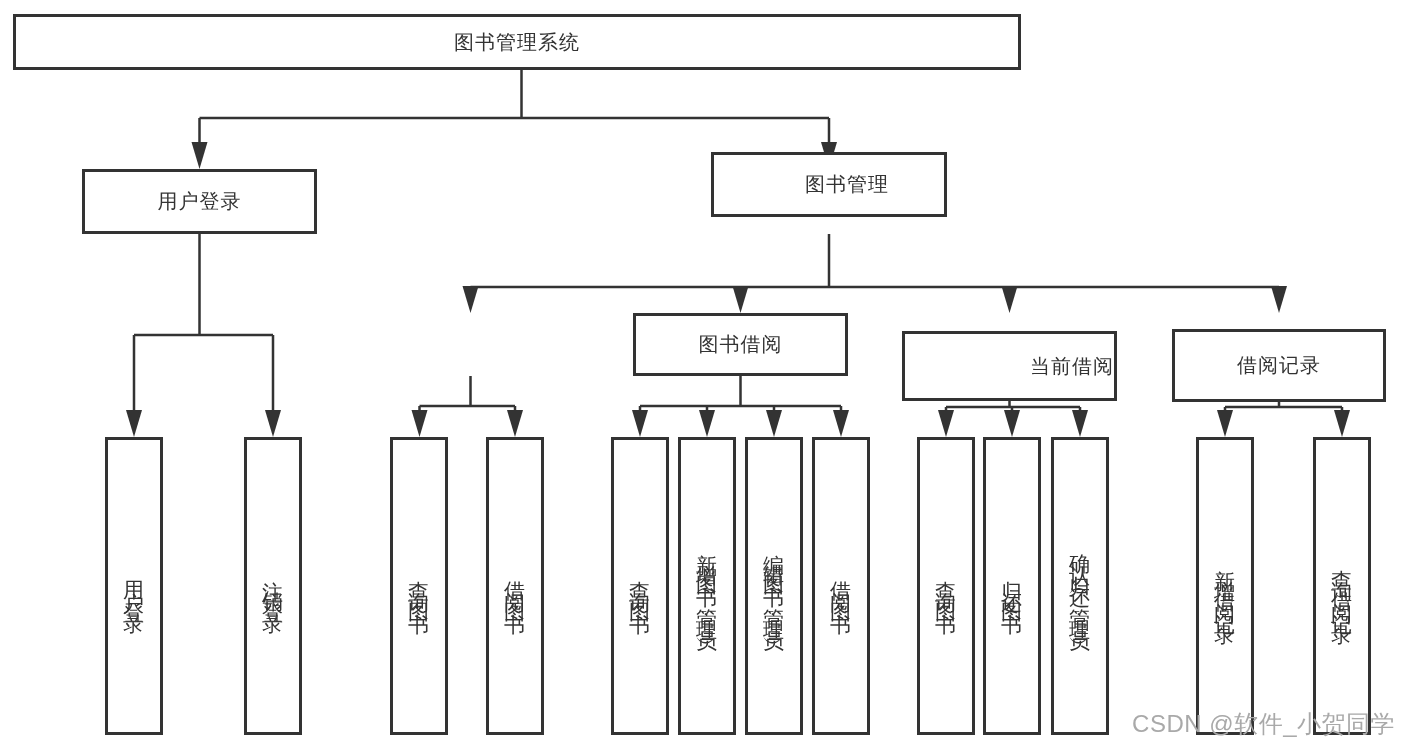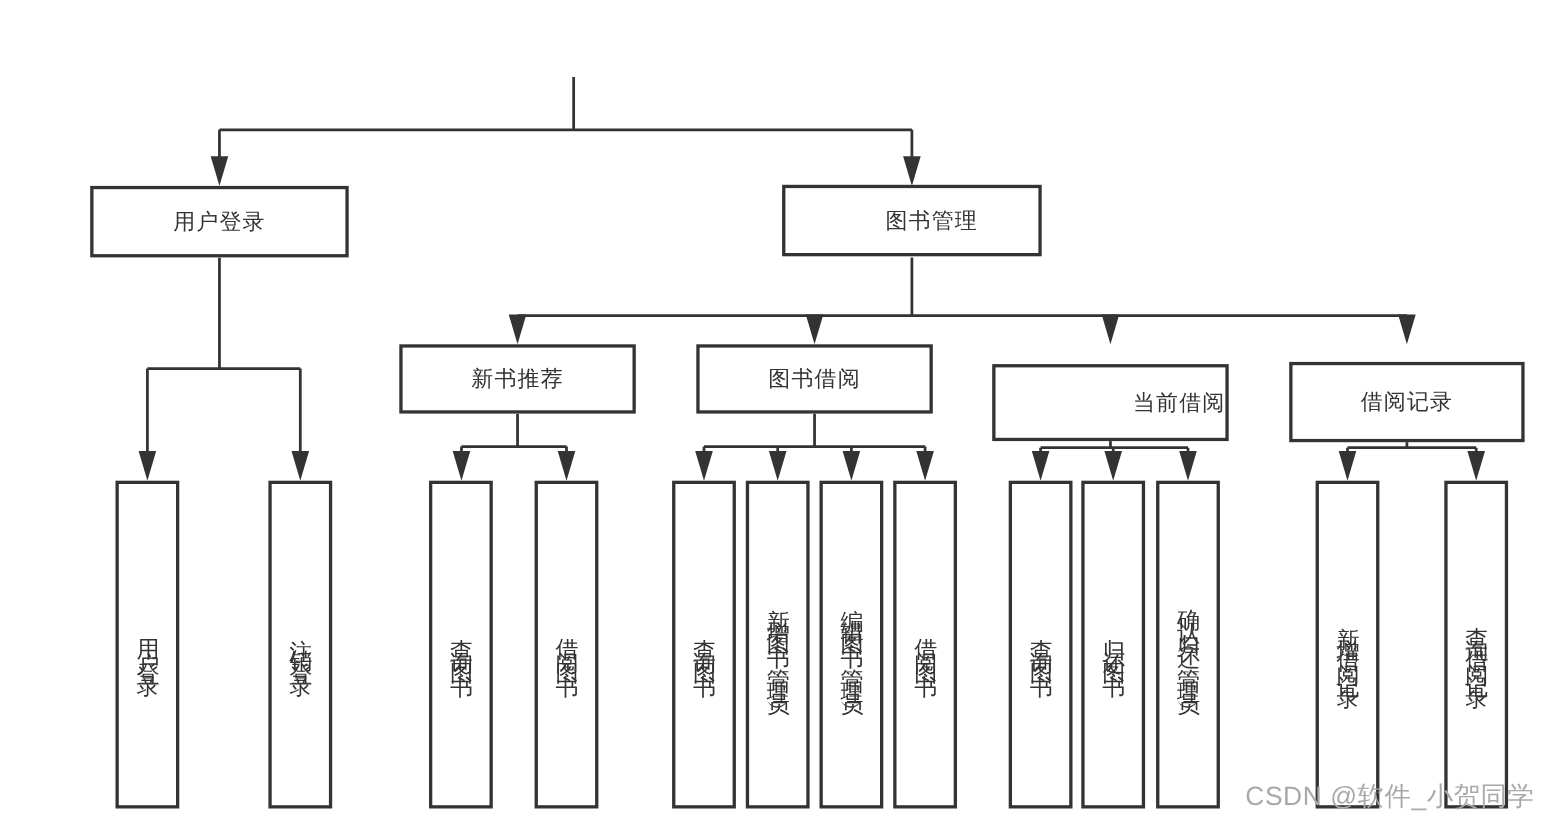--- a/index.html
+++ b/index.html
@@ -52,21 +52,21 @@
     writing-mode: vertical-rl;
     text-orientation: mixed;
     letter-spacing: 11px;
     line-height: 1.1;
     white-space: nowrap;
   }
 
   
   .n-root        { left: 13px;   top: 14px;  width: 1008px; height: 56px; }
   .n-user-login  { left: 82px;   top: 169px; width: 235px;  height: 65px; }
-  .n-book-mgmt   { left: 711px;  top: 168px; width: 236px;  height: 65px; padding-left: 36px; }
+  .n-book-mgmt   { left: 711px;  top: 152px; width: 236px;  height: 65px; padding-left: 36px; }
 
   .n-g0 { left: 363px;  top: 313px; width: 215px; height: 63px; }
   .n-g1 { left: 633px;  top: 313px; width: 215px; height: 63px; justify-content: center; }
   .n-g2 { left: 902px;  top: 331px; width: 215px; height: 70px; justify-content: flex-end; }
   .n-g3 { left: 1172px; top: 313px; width: 214px; height: 73px; margin-top: 16px; }
 
   .leaf { top: 437px; width: 58px; height: 298px; }
   .n-a0 { left: 105px; }
   .n-a1 { left: 244px; }
   .n-b0 { left: 390px; }
@@ -124,31 +124,31 @@
       <use href="#ah" class="head" x="774" y="437"></use>
       <use href="#ah" class="head" x="841" y="437"></use>
       <use href="#ah" class="head" x="946" y="437"></use>
       <use href="#ah" class="head" x="1012" y="437"></use>
       <use href="#ah" class="head" x="1080" y="437"></use>
       <use href="#ah" class="head" x="1225" y="437"></use>
       <use href="#ah" class="head" x="1342" y="437"></use>
     </g>
   </svg>
 
+  <div class="box hbox root n-root">
+    <span>图书管理系统</span>
+  </div>
 
   <div class="box hbox n-user-login">
     <span>用户登录</span>
   </div>
   <div class="box hbox n-book-mgmt">
     <span>图书管理</span>
   </div>
 
-  <div class="box hbox n-g0">
-    <span>新书推荐</span>
-  </div>
   <div class="box hbox n-g1">
     <span>图书借阅</span>
   </div>
   <div class="box hbox n-g2">
     <span>当前借阅</span>
   </div>
   <div class="box hbox n-g3">
     <span>借阅记录</span>
   </div>
 

